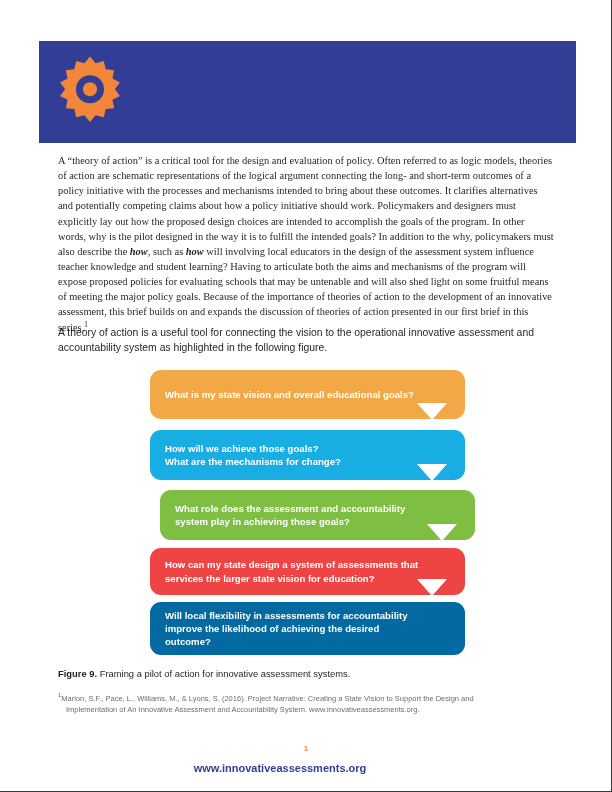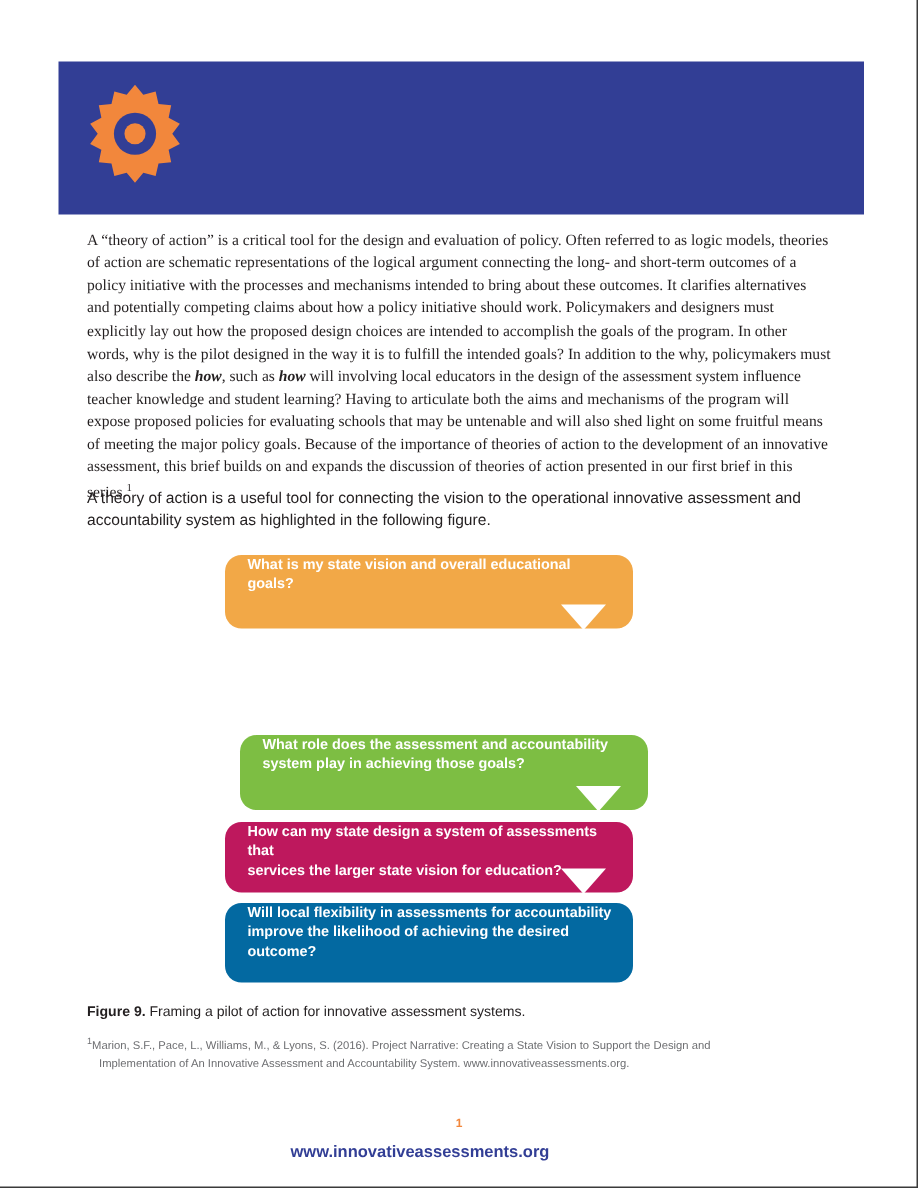--- a/index.html
+++ b/index.html
@@ -73,29 +73,29 @@
 
   
   .flow {
     position: absolute;
     left: 150px;
     width: 315px;
   }
   .fbox {
     position: absolute;
     left: 0;
-    width: 272px;
+    width: 315px;
     border-radius: 11px;
     box-sizing: border-box;
     color: #ffffff;
     font-size: 9.6px;
     font-weight: bold;
     line-height: 1.36;
     display: flex;
-    align-items: flex-start;
+    align-items: center;
     padding: 0 14px 0 15px;
   }
   .fbox .txt { position: relative; z-index: 2; }
   .notch {
     position: absolute;
     right: 18px;
     bottom: -1px;
     width: 0;
     height: 0;
     border-left: 15px solid transparent;
@@ -171,25 +171,29 @@
 
   <div class="para" id="para1"><span>A “theory of action” is a critical tool for the design and evaluation of policy. Often referred to as logic models, theories of action are schematic representations of the logical argument connecting the long- and short-term outcomes of a policy initiative with the processes and mechanisms intended to bring about these outcomes. It clarifies alternatives and potentially competing claims about how a policy initiative should work. Policymakers and designers must explicitly lay out how the proposed design choices are intended to accomplish the goals of the program. In other words, why is the pilot designed in the way it is to fulfill the intended goals? In addition to the why, policymakers must also describe the </span><b>how</b><span>, such as </span><b>how</b><span> will involving local educators in the design of the assessment system influence teacher knowledge and student learning?  Having to articulate both the aims and mechanisms of the program will expose proposed policies for evaluating schools that may be untenable and will also shed light on some fruitful means of meeting the major policy goals. Because of the importance of theories of action to the development of an innovative assessment, this brief builds on and expands the discussion of theories of action presented in our first brief in this series.</span><span class="sup">1</span></div>
 
   <div class="para" id="para2">A theory of action is a useful tool for connecting the vision to the operational innovative assessment and accountability system as highlighted in the following figure.</div>
 
   <div class="flow" id="flow-container" style="top: 0px; height: 700px;">
       <div class="fbox" style="top: 370px; height: 49px; background: rgb(242, 168, 71);">
         <div class="txt">What is my state vision and overall educational goals?</div>
         <div class="notch"></div>
       </div>
+      <div class="fbox" style="top: 430px; height: 50px; background: rgb(25, 174, 227);">
+        <div class="txt">How will we achieve those goals?<br>What are the mechanisms for change?</div>
+        <div class="notch"></div>
+      </div>
       <div class="fbox" style="top: 490px; height: 50px; background: rgb(125, 190, 67); margin-left: 10px;">
         <div class="txt">What role does the assessment and accountability<br>system play in achieving those goals?</div>
         <div class="notch"></div>
       </div>
-      <div class="fbox" style="top: 548px; height: 47px; background: #be185d;">
+      <div class="fbox" style="top: 548px; height: 47px; background: #ef4444;">
         <div class="txt">How can my state design a system of assessments that<br>services the larger state vision for education?</div>
         <div class="notch"></div>
       </div>
       <div class="fbox" style="top: 602px; height: 53px; background: #0369a1;">
         <div class="txt">Will local flexibility in assessments for accountability<br>improve the likelihood of achieving the desired<br>outcome?</div>
       </div>
     </div>
 
   <div class="caption"><b>Figure 9.</b><span> Framing a pilot of action for innovative assessment systems.</span></div>
 

